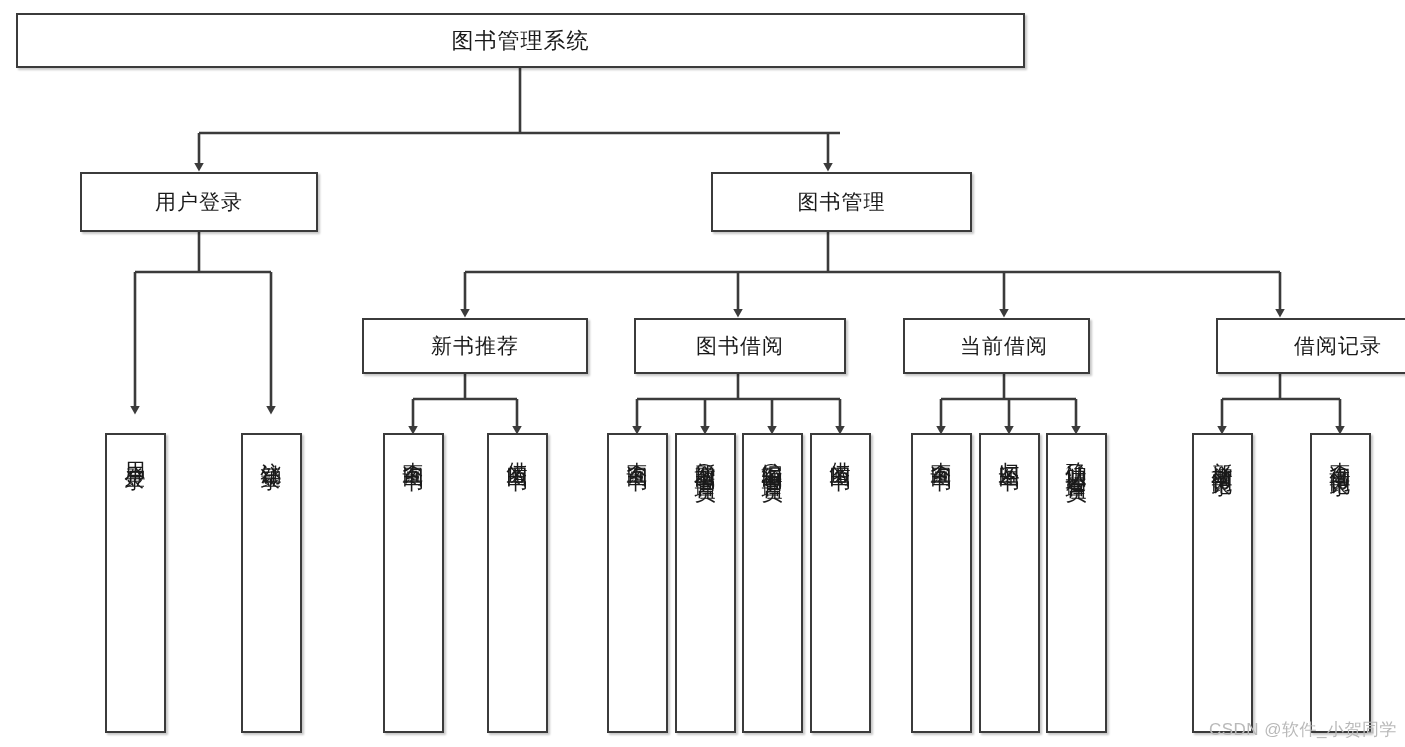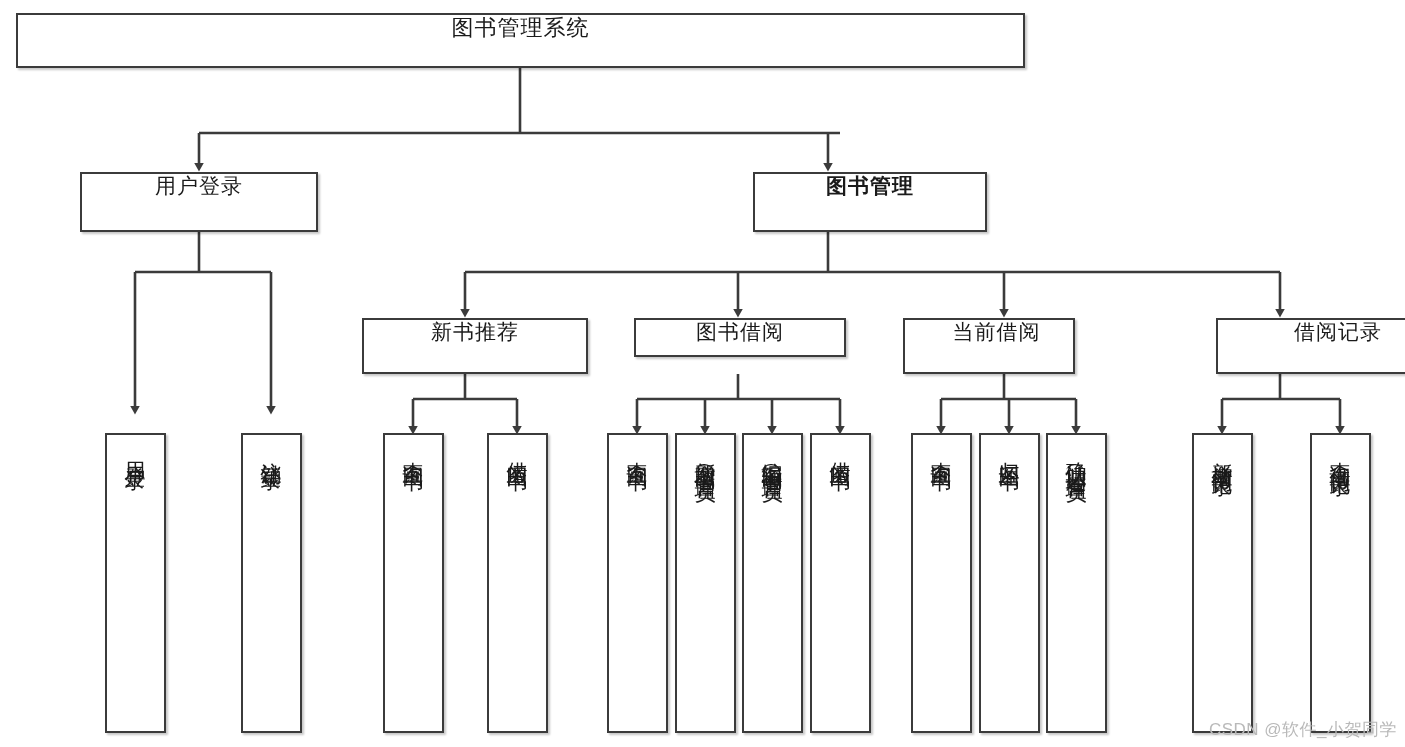--- a/index.html
+++ b/index.html
@@ -24,20 +24,21 @@
     width: 1405px;
     height: 747px;
   }
   .node-box {
     position: absolute;
     box-sizing: border-box;
     background: #ffffff;
     border: 2px solid #3b3b3b;
     box-shadow: 2px 2px 2px rgba(0,0,0,0.22);
     display: flex;
+    align-items: center;
     justify-content: center;
     color: #1a1a1a;
   }
   .node-label {
     font-size: 21px;
     line-height: 1.15;
     letter-spacing: 1px;
     white-space: nowrap;
     text-align: center;
     color: #1a1a1a;
@@ -123,31 +124,31 @@
     </g>
   </svg>
 
   <div class="node-box root" style="left:16px; top:13px; width:1009px; height:55px;">
     <span class="node-label">图书管理系统</span>
   </div>
 
   <div class="node-box" style="left:80px; top:172px; width:238px; height:60px;">
     <span class="node-label">用户登录</span>
   </div>
-  <div class="node-box" style="left:753px; top:172px; width:234px; height:60px;font-weight:bold;">
+  <div class="node-box" style="left:711px; top:172px; width:261px; height:60px;">
     <span class="node-label">图书管理</span>
   </div>
 
   <div class="node-box" style="left:362px; top:318px; width:226px; height:56px;">
     <span class="node-label">新书推荐</span>
   </div>
-  <div class="node-box" style="left:634px; top:318px; width:212px; height:39px;">
+  <div class="node-box" style="left:634px; top:318px; width:212px; height:56px;">
     <span class="node-label">图书借阅</span>
   </div>
-  <div class="node-box" style="left:903px; top:318px; width:172px; height:56px;padding-left:15px;">
+  <div class="node-box" style="left:903px; top:318px; width:187px; height:56px;padding-left:15px;">
     <span class="node-label">当前借阅</span>
   </div>
   <div class="node-box" style="left:1216px; top:318px; width:244px; height:56px;">
     <span class="node-label">借阅记录</span>
   </div>
 
   <div class="node-box vertical" style="left:105px; top:433px; width:61px; height:300px;">
     <span class="node-label">用户登录</span>
   </div>
   <div class="node-box vertical" style="left:241px; top:433px; width:61px; height:300px;">

